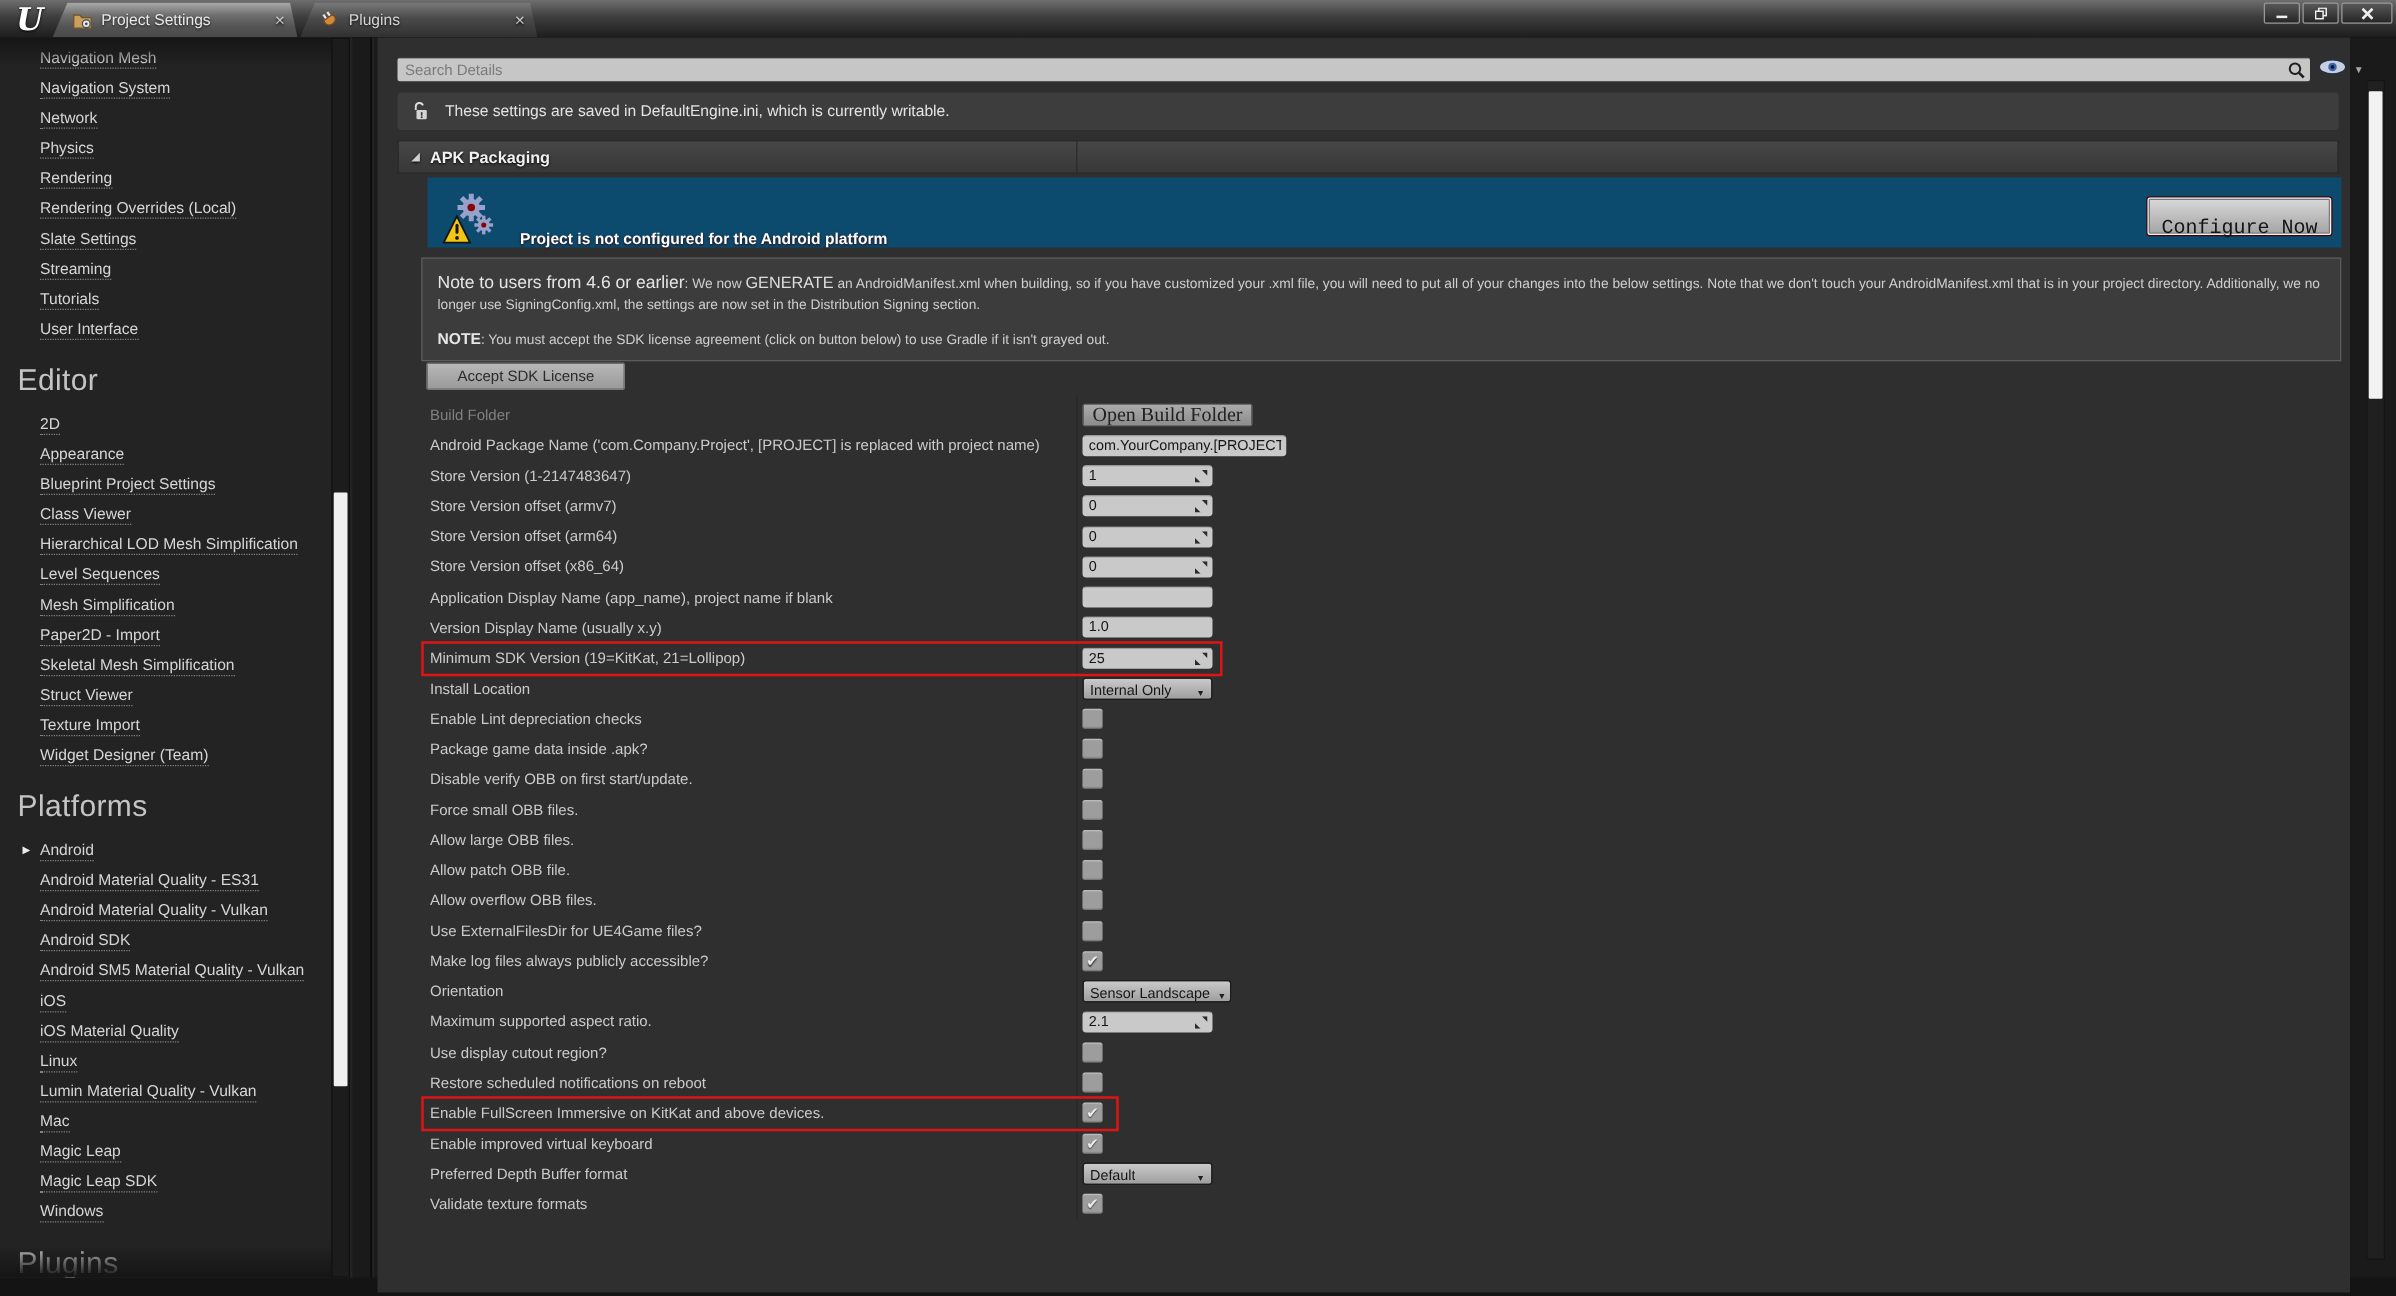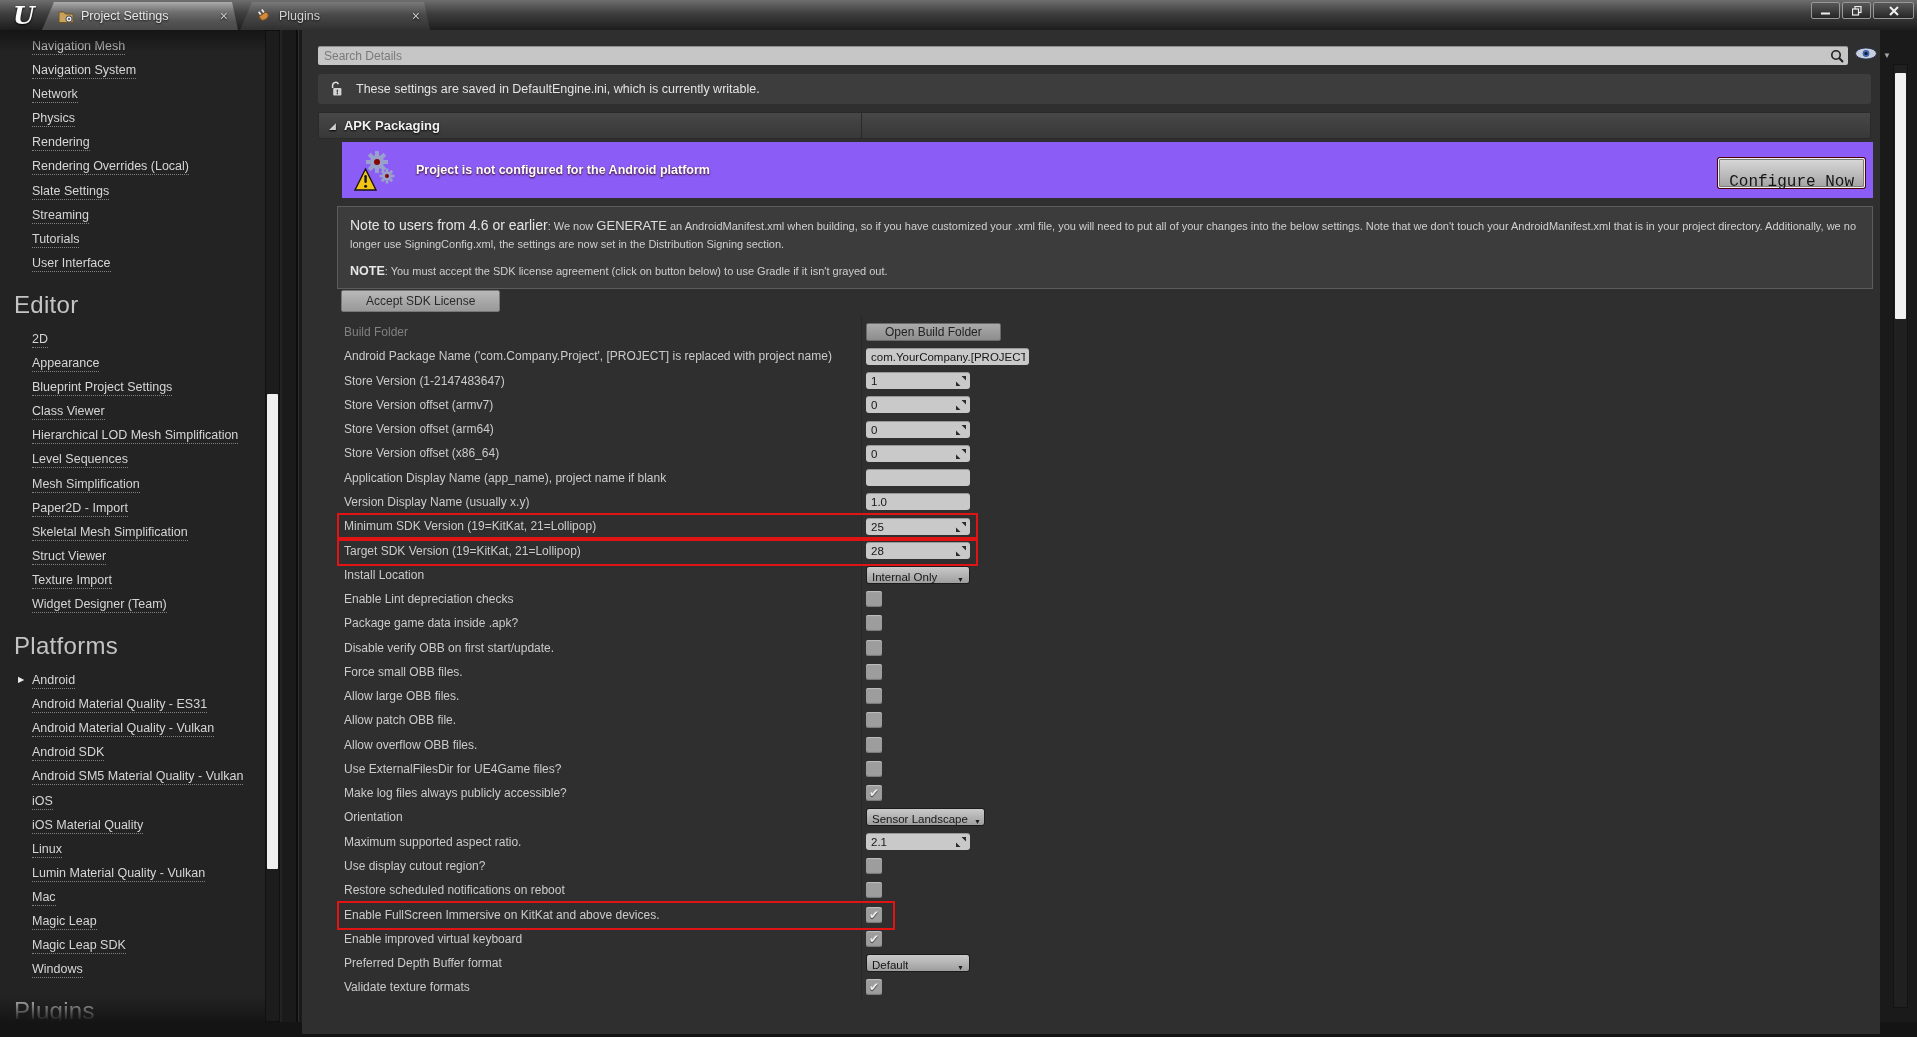--- a/index.html
+++ b/index.html
@@ -58,22 +58,22 @@
            border-radius:3px;display:flex;align-items:center;padding-left:12px;gap:13px;
            font-size:12.5px;color:#e3e3e3;box-sizing:border-box}
 
   .secheader{position:absolute;left:16px;top:82px;width:1553px;height:27px;box-sizing:border-box;
              background:linear-gradient(#474747,#383838);border:1px solid #2a2a2a;
              display:flex;align-items:center;gap:8px;padding-left:10px;
              font-weight:bold;font-size:13px;color:#f1f1f1;text-shadow:0 1px 2px #000}
   .secheader .coldiv{position:absolute;left:542px;top:0;bottom:0;width:1px;background:#2a2a2a}
   .tri{font-size:9px;color:#cfcfcf;font-weight:normal}
 
-  .banner{position:absolute;left:40px;top:112px;width:1531px;height:56px;background:#8b5cf6;
-          display:flex;align-items:center;box-sizing:border-box}
+  .banner{position:absolute;left:40px;top:112px;width:1531px;height:56px;background:#0c4a6e;
+          display:flex;align-items:flex-end;box-sizing:border-box}
   .bicon{margin:2px 16px 0 12px;flex:none;display:flex}
   .btext{font-size:12.5px;font-weight:bold;color:#fff;text-shadow:0 1px 2px #310000}
   .configure{position:absolute;right:8px;top:16px;height:25px;padding:14px 10px;cursor:pointer;
              background:linear-gradient(#d8d8d8,#a4a4a4);border:1px solid #f0f0f0;border-radius:2px;
              box-shadow:0 0 0 1px #4d0000,inset 0 0 0 1px #7c7c7c;font-size:16px;color:#141414;font-family:Liberation Mono, monospace}
 
   .notebox{position:absolute;left:35px;top:176px;width:1510px;background:#3c3c3c;border:1px solid #5c5c5c;
            padding:8px 12px 10px;color:#cfcfcf}
   .nb1{font-size:11px;line-height:1.5}
   .nb-lead{font-size:14px;color:#e6e6e6}
@@ -96,22 +96,22 @@
   .nfield,.tfield{width:104px;height:17px;background:#c9c9c9;border-radius:3px;display:flex;align-items:center;
           padding:0 4px 0 5px;box-sizing:border-box;border-top:1px solid #989898;cursor:text}
   .tfield.wide{width:163px}
   .fval{flex:1;font-size:11.5px;color:#161616;white-space:nowrap;overflow:hidden}
   .sfield{width:104px;height:18px;background:linear-gradient(#cacaca,#9e9e9e);border:1px solid #1c1c1c;
           border-radius:3px;display:flex;align-items:flex-end;justify-content:space-between;
           padding:0 5px;box-sizing:border-box;cursor:pointer}
   .sfield.wide{width:119px}
   .sfield .fval{flex:none}
   .dd{font-size:7px;color:#1d1d1d;margin-left:6px}
-  .gbtn{height:18px;padding:0 18px;background:linear-gradient(#ababab,#8d8d8d);border:1px solid #6a6a6a;
-        border-radius:2px;font-size:12px;color:#222;font-family:Liberation Sans, sans-serif;cursor:pointer}
+  .gbtn{height:18px;padding:0 7px;background:linear-gradient(#ababab,#8d8d8d);border:1px solid #6a6a6a;
+        border-radius:2px;font-size:16px;color:#222;font-family:Liberation Serif, serif;cursor:pointer}
   .cb{width:16px;height:16px;background:#9d9d9d;border-radius:2px;cursor:pointer;
       box-shadow:inset 0 1px 1px rgba(255,255,255,.35),inset 0 -1px 1px rgba(0,0,0,.25);
       display:flex;align-items:center;justify-content:center;font-size:12px;color:#ededed;text-shadow:0 1px 1px #333}
   .row.hl::after{content:"";position:absolute;left:-7px;top:-1px;height:100%;
                  border:2px solid #e01414;pointer-events:none}
   .row.hl-wide::after{width:637px}
   .row.hl-narrow::after{width:554px}
 
   
   .main-track{position:absolute;left:1893px;top:34px;bottom:14px;width:13px;background:#202020;border:1px solid #131313}
@@ -384,32 +384,20 @@
           <div class="rvalue">
             <div class="nfield">
               <span class="fval">25</span>
               <svg width="10" height="10" viewBox="0 0 10 10">
                 <path d="M5.5 0 H10 V4.5 Z" fill="#2a2a2a"></path>
                 <path d="M0 5.5 V10 H4.5 Z" fill="#2a2a2a"></path>
               </svg>
             </div>
           </div>
         </div>
-        <div class="row hl hl-wide">
-          <div class="rlabel">Target SDK Version (19=KitKat, 21=Lollipop)</div>
-          <div class="rvalue">
-            <div class="nfield">
-              <span class="fval">28</span>
-              <svg width="10" height="10" viewBox="0 0 10 10">
-                <path d="M5.5 0 H10 V4.5 Z" fill="#2a2a2a"></path>
-                <path d="M0 5.5 V10 H4.5 Z" fill="#2a2a2a"></path>
-              </svg>
-            </div>
-          </div>
-        </div>
         <div class="row">
           <div class="rlabel">Install Location</div>
           <div class="rvalue">
             <div class="sfield">
               <span class="fval">Internal Only</span>
               <span class="dd">▼</span>
             </div>
           </div>
         </div>
         <div class="row">

